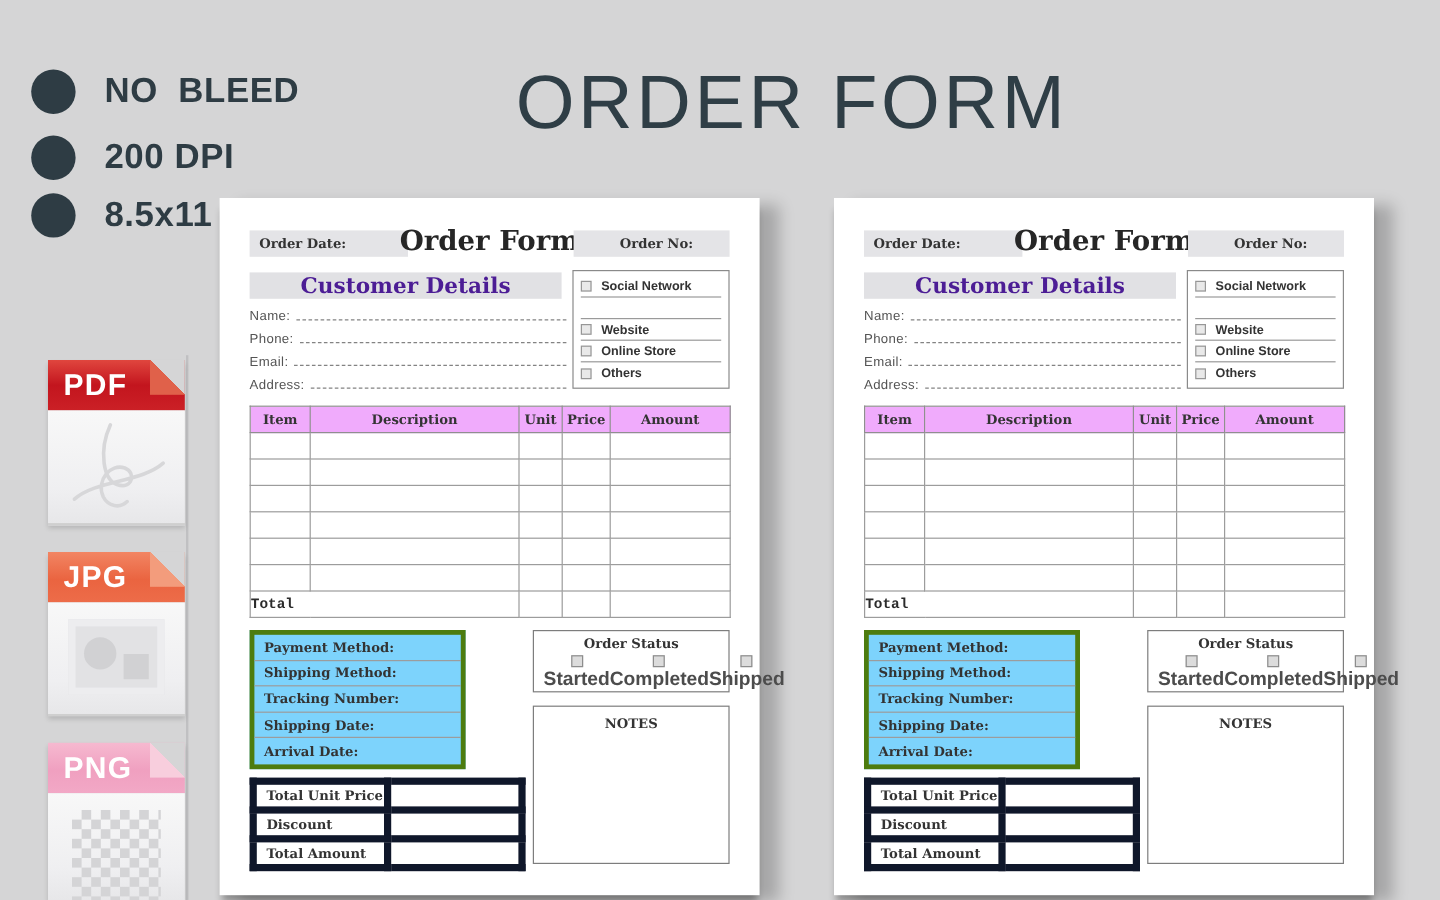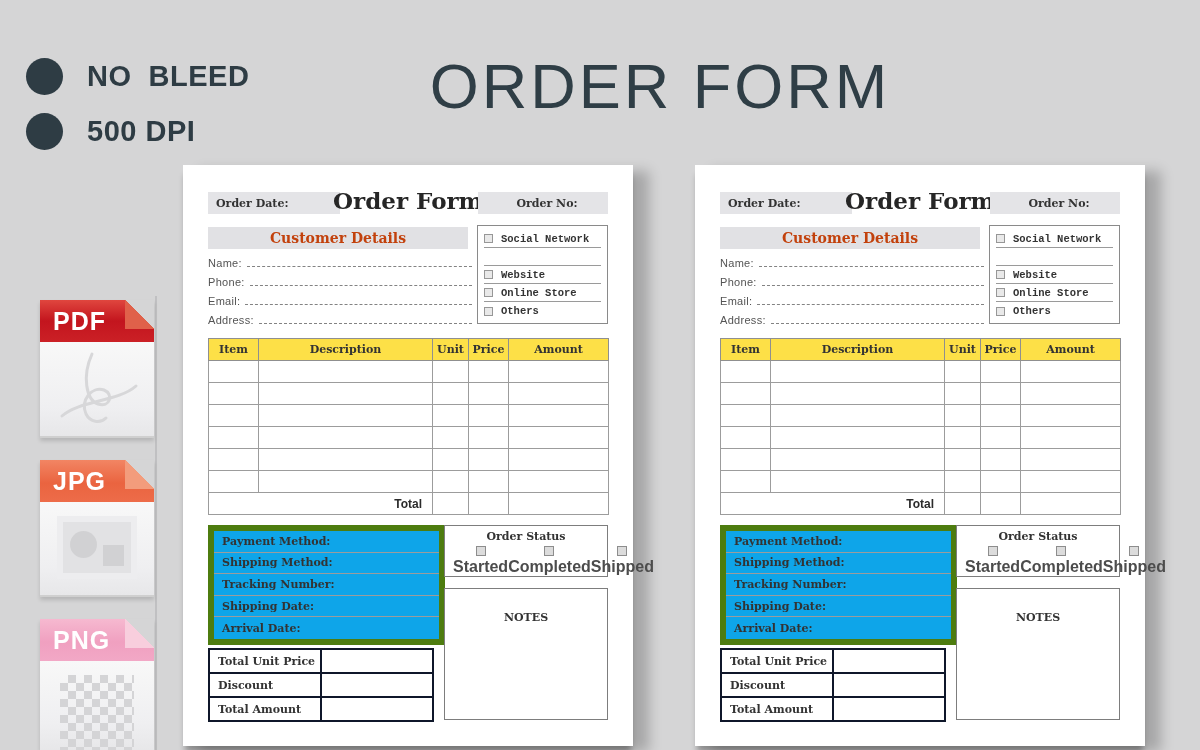--- a/index.html
+++ b/index.html
@@ -79,81 +79,85 @@
   .od-box { left:25px; top:27px; width:132px; }
   .on-box { left:295px; top:27px; width:130px;justify-content:center; }
   .sheet-title {
     position:absolute; left:140px; top:22px; width:170px; text-align:center;
     font-family:"DejaVu Serif", serif; font-weight:700; font-size:23px; color:#262626;
   }
   .cd-bar {
     position:absolute; left:25px; top:62px; width:260px; height:22px; background:#e1e1e4;
     display:flex; align-items:center; justify-content:center;
   }
-  .cd-bar span { font-family:"DejaVu Serif", serif; font-weight:700; font-size:14px; color:#c2410c; }
+  .cd-bar span { font-family:"DejaVu Serif", serif; font-weight:700; font-size:18px; color:#4c1d95; }
 
   .cust-fields { position:absolute; left:25px; top:88px; width:264px; }
   .field-row { display:flex; align-items:baseline; height:19px; }
   .flabel { font-size:11px; color:#545454; padding-right:5px; letter-spacing:.3px; }
   .dash { flex:1; border-bottom:1.5px dashed #838383; height:14px; }
 
   .source-box {
     position:absolute; left:294px; top:60px; width:131px; height:99px;
     border:1px solid #8a8a8a; background:#fff; padding:4px 6px 0 6px;
   }
   .src-row { display:flex; align-items:center; gap:8px; height:18px; }
   .src-spacer { height:18px; }
   .with-line { border-bottom:1px solid #9a9a9a; }
   .cb { width:9px; height:9px; border:1px solid #979797; background:#e9e9e9; flex:0 0 auto; }
-  .src-label { font-family:Liberation Mono, monospace; font-weight:700; font-size:10.5px; color:#333; }
+  .src-label { font-family:Liberation Sans, sans-serif; font-weight:700; font-size:10.5px; color:#333; }
 
   .items-wrap { position:absolute; left:25px; top:173px; }
   table.items { width:400px; border-collapse:collapse; table-layout:fixed; border:1.5px solid #777; }
   table.items th {
-    height:22px; background:#fde047; border:1px solid #8f8f8f;
+    height:22px; background:#f0abfc; border:1px solid #8f8f8f;
     font-family:"DejaVu Serif", serif; font-weight:700; font-size:11px; color:#333;
   }
   table.items td { height:22px; border:1px solid #9c9c9c; }
   td.total-cell {
-    text-align:right; padding-right:10px;
-    font-family:Liberation Sans, sans-serif; font-weight:700; font-size:12px; color:#2b2b2b;
-  }
-
-  .pay-box { position:absolute; left:25px; top:360px; width:237px; border:6px solid #4d7c0f; background:#0ea5e9; }
+    padding-right:10px;
+    font-family:Liberation Mono, monospace; font-weight:700; font-size:12px; color:#2b2b2b;
+  }
+
+  .pay-box { position:absolute; left:25px; top:360px; width:180px; border:4px solid #4d7c0f; background:#7dd3fc; }
   .pay-row { height:21.6px; display:flex; align-items:center; padding-left:8px; border-bottom:1px solid #9c9c9c; }
   .pay-row:last-child { border-bottom:none; }
 
   .status-box { position:absolute; left:261px; top:360px; width:164px; height:52px; border:1px solid #7d7d7d; }
   .status-title { text-align:center; margin-top:4px; font-family:"DejaVu Serif", serif; font-weight:700; font-size:11px; color:#333; }
   .status-opts { display:flex; justify-content:space-between; padding:0 8px; margin-top:3px; }
   .opt { display:flex; flex-direction:column; align-items:center; }
   .cb2 { width:10px; height:10px; border:1px solid #8d8d8d; background:#dcdcdc; margin-bottom:2px; }
   .opt-label { font-size:16px; color:#4c4c4c;font-weight:bold; }
 
   .notes-box { position:absolute; left:261px; top:423px; width:164px; height:132px; border:1px solid #7d7d7d; }
-  .notes-title { text-align:center; margin-top:22px; font-family:"DejaVu Serif", serif; font-weight:700; font-size:11px; color:#333; }
+  .notes-title { text-align:center; margin-top:8px; font-family:"DejaVu Serif", serif; font-weight:700; font-size:11px; color:#333; }
 
   .totals-wrap { position:absolute; left:25px; top:483px; }
   table.totals { width:224px; border-collapse:collapse; table-layout:fixed; border:1px solid #7d7d7d; }
-  table.totals td { height:24px; border:2px solid #0f172a; }
+  table.totals td { height:24px; border:6px solid #0f172a; }
   td.tot-label { padding-left:8px; font-family:"DejaVu Serif", serif; font-weight:700; font-size:11px; color:#333; }
 </style>
 </head>
 <body>
 
 <div class="main-title">ORDER FORM</div>
 
 <div class="features">
   <div class="feature">
     <span class="dot"></span>
     <span class="feature-label">NO  BLEED</span>
   </div>
   <div class="feature">
     <span class="dot"></span>
-    <span class="feature-label">500 DPI</span>
+    <span class="feature-label">200 DPI</span>
+  </div>
+  <div class="feature">
+    <span class="dot"></span>
+    <span class="feature-label">8.5x11</span>
   </div>
 </div>
 
 <div class="icons-divider"></div>
 <div class="format-icons">
   <div class="ficon ficon-pdf">
     <div class="icon-header">
       <span class="icon-label">PDF</span>
       <span class="fold"></span>
     </div>

